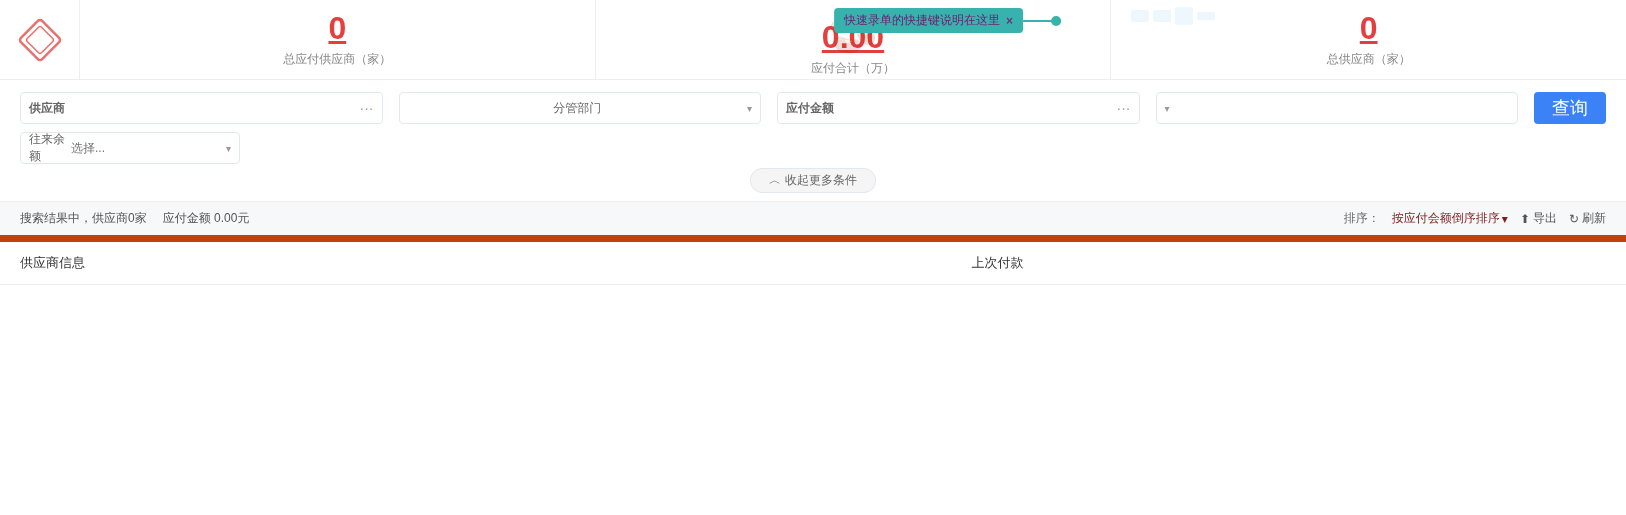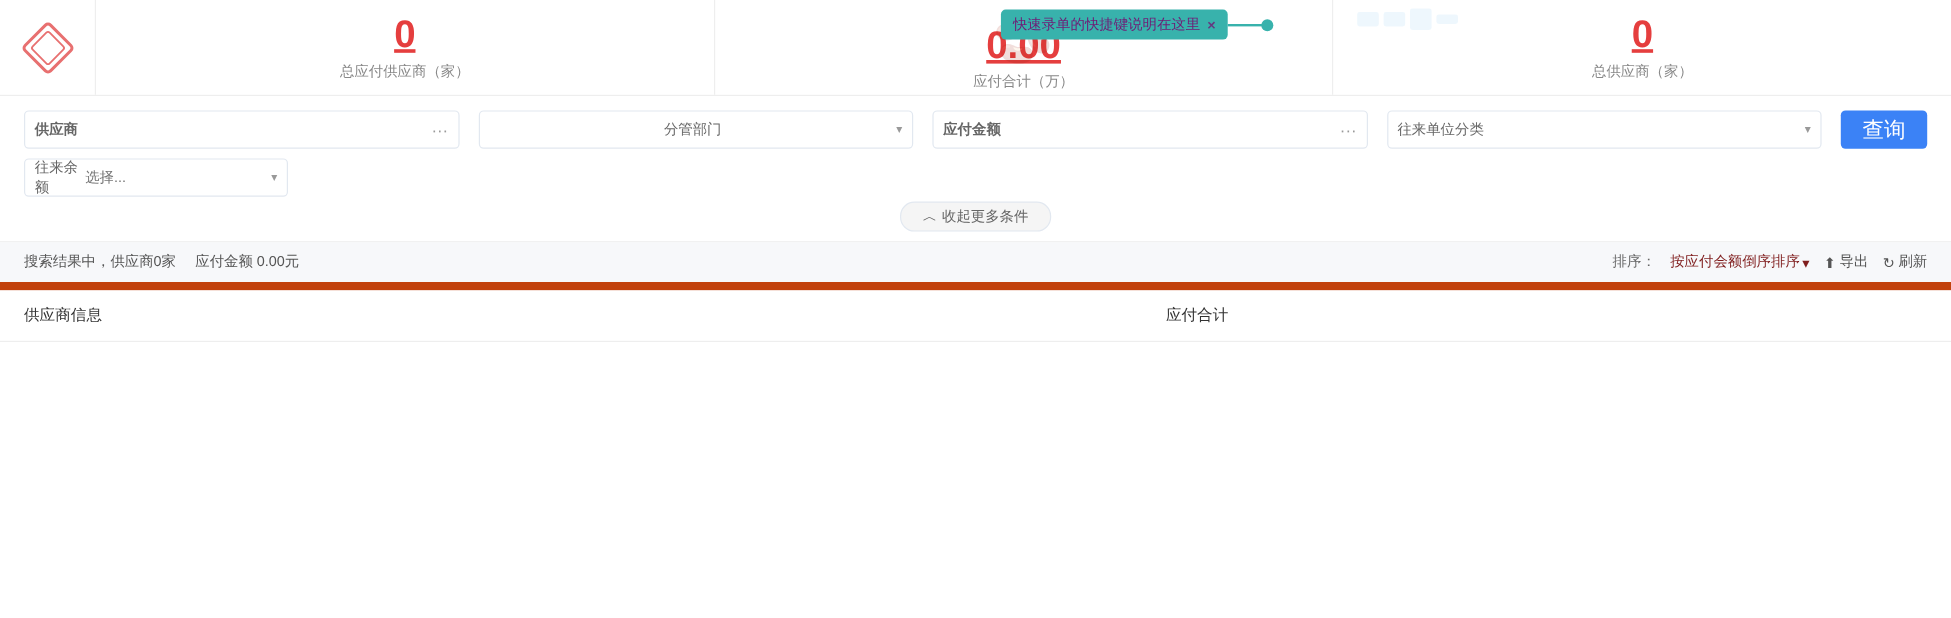--- a/index.html
+++ b/index.html
@@ -323,21 +323,20 @@
       <span class="chevron-icon">▾</span>
     </div>
 
     <div class="filter-item">
       <span class="filter-label">应付金额</span>
       <input class="filter-input" type="text" style="">
       <span class="filter-dots">···</span>
     </div>
 
     <div class="filter-select" style="margin-right:16px;">
-      <span class="filter-select-label">往来单位分类</span>
       <span class="chevron-icon">▾</span>
     </div>
 
     <button class="query-btn">查询</button>
   </div>
 
   <div class="filter-row2">
 
     <div class="filter-select" style="flex:0 0 220px; max-width:220px;">
       <span class="filter-select-label">往来余额</span>
@@ -371,16 +370,16 @@
     </span>
     <span class="refresh-btn">
       <span>↻</span>
       <span>刷新</span>
     </span>
   </div>
 </div>
 
 <div class="table-header">
   <div class="th-col1">供应商信息</div>
-  <div class="th-col3">应付合计</div>
+  <div class="th-col3">上次付款</div>
 </div>
 
 <div class="empty-area"></div>
 
 </body></html>

